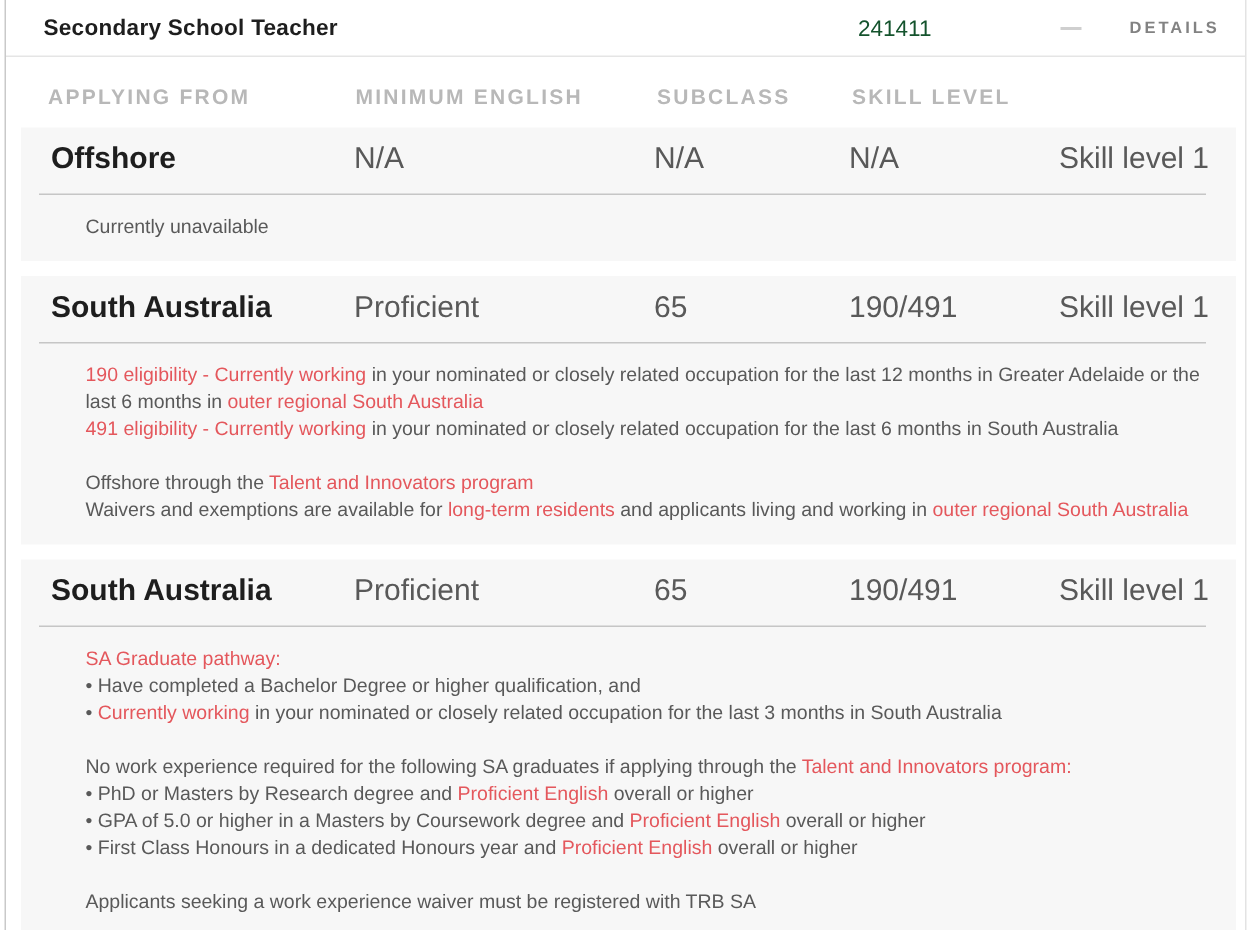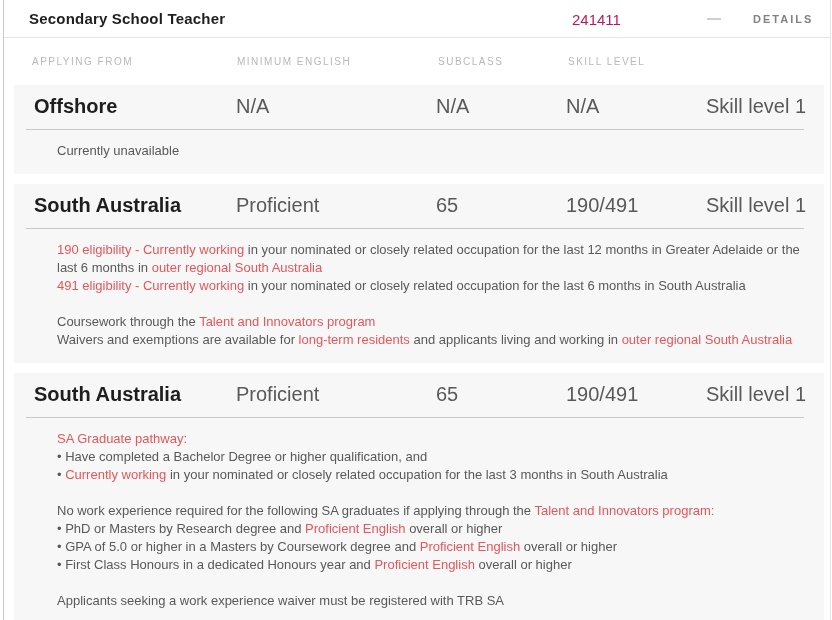--- a/index.html
+++ b/index.html
@@ -24,21 +24,21 @@
     border-bottom: 1px solid #e5e5e5;
   }
   .occupation-title {
     position: absolute; left: 25px; top: 10px;
     font-size: 15px; font-weight: 700; color: #1e1e1e;
     letter-spacing: .2px;
     text-align: right;
   }
   .occupation-code {
     position: absolute; left: 568px; top: 11px;
-    font-size: 15px; font-weight: 400; color: #be185d; text-align: right;
+    font-size: 15px; font-weight: 400; color: #14532d; text-align: right;
   }
   .minus-icon {
     position: absolute; left: 703px; top: 18px;
     width: 14px; height: 2px; background: #cfcfcf;
     cursor: pointer;
   }
   .details-btn {
     position: absolute; left: 749px; top: 13px;
     font-size: 11px; font-weight: 700; color: #828282;
     letter-spacing: 2px; cursor: pointer;
@@ -46,21 +46,21 @@
     font-family: "Liberation Sans", sans-serif;
   }
   
   .col-header-row {
     display: grid;
     grid-template-columns: 205px 201px 130px 140px 1fr;
     padding: 18px 14px 0 28px;
     height: 47px;
   }
   .col-header {
-    font-size: 10px; font-weight: 400; color: #b8b8b8;
+    font-size: 14px; font-weight: 700; color: #b8b8b8;
     letter-spacing: 1.5px;
   }
   
   .section {
     background: #f7f7f7;
     margin: 0 6px 10px 10px;
     padding: 10px 14px 14px 19px;
   }
   .row-grid {
     display: grid;
@@ -129,21 +129,21 @@
       <span class="cell">190/491</span>
       <span class="cell">Skill level 1</span>
     </div>
     <hr class="divider">
     <div class="paragraphs">
           <div class="paragraph">
             <div class="pline"><span class="red-link">190 eligibility - Currently working</span><span> in your nominated or closely related occupation for the last 12 months in Greater Adelaide or the last 6 months in </span><span class="red-link">outer regional South Australia</span></div>
             <div class="pline"><span class="red-link">491 eligibility - Currently working</span><span> in your nominated or closely related occupation for the last 6 months in South Australia</span></div>
           </div>
           <div class="paragraph">
-            <div class="pline"><span>Coursework through the </span><span class="red-link">Talent and Innovators program</span></div>
+            <div class="pline"><span>Offshore through the </span><span class="red-link">Talent and Innovators program</span></div>
             <div class="pline"><span>Waivers and exemptions are available for </span><span class="red-link">long-term residents</span><span> and applicants living and working in </span><span class="red-link">outer regional South Australia</span></div>
           </div>
         </div>
   </div>
 
   <div class="section">
     <div class="row-grid">
       <span class="cell first">South Australia</span>
       <span class="cell">Proficient</span>
       <span class="cell">65</span>

